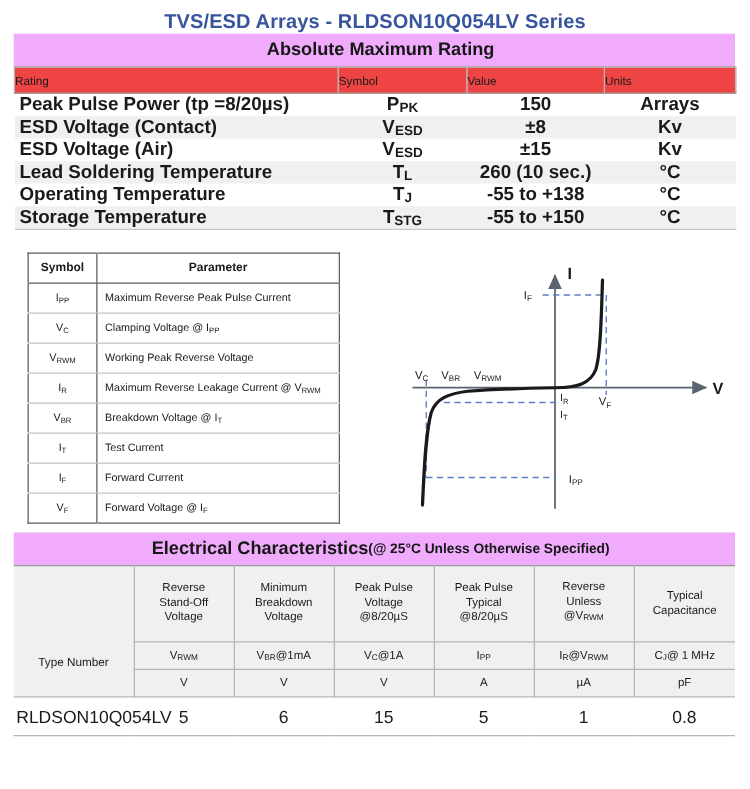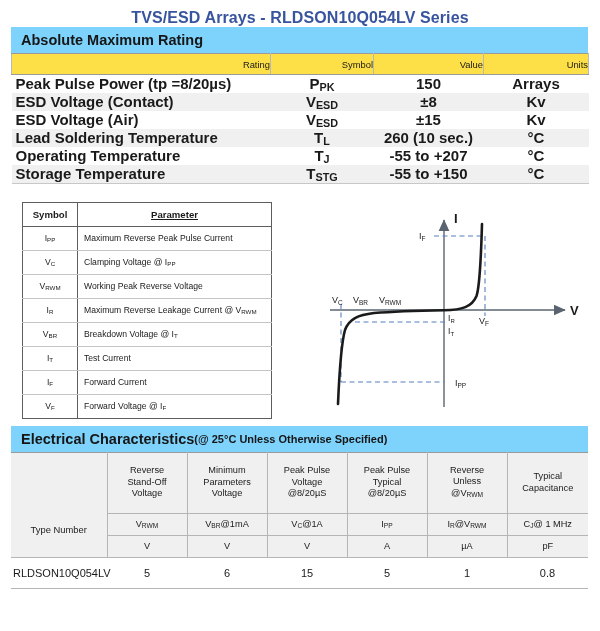--- a/index.html
+++ b/index.html
@@ -25,27 +25,28 @@
     text-align: center;
     font-size: 16px;
     font-weight: bold;
     color: #38549e;
     padding-top: 9px;
     letter-spacing: 0.1px;
   }
 
   
   .section-band {
-    background: #7dd3fc;
+    background: #f0abfc;
     height: 26px;
     margin: 0 12px 0 11px;
     display: flex;
     align-items: center;
     padding-left: 10px;
     box-sizing: border-box;
+    justify-content: center;
   }
   .section-band .band-title {
     font-size: 14.5px;
     font-weight: bold;
     color: #161616;
     white-space: nowrap;
   }
   .section-band .band-sub {
     font-size: 11px;
     font-weight: bold;
@@ -72,24 +73,24 @@
     table-layout: fixed;
   }
   table.amr th, table.amr td {
     border-left: 1px solid #b9b9b9;
     border-right: 1px solid #b9b9b9;
     padding: 0;
     height: 17.5px;
     font-weight: normal;
   }
   table.amr thead th {
-    background: #fde047;
+    background: #ef4444;
     border-top: 1px solid #9a9a9a;
     border-bottom: 1px solid #9a9a9a;
-    text-align: right;
+    text-align: left;
     font-size: 9.4px;
     height: 20px;
   }
   table.amr tbody td {
     border-left: none;
     border-right: none;
     text-align: center;
     font-size: 15px;
     font-weight: bold;
   }
@@ -126,21 +127,20 @@
   table.ep th {
     font-size: 9.6px;
     font-weight: bold;
     text-align: center;
     height: 21px;
     border-bottom: 1px solid #5d5d5d;
     border-right: 1px solid #5d5d5d;
   }
   table.ep th:last-child {
     border-right: none;
-    text-decoration: underline;
   }
   table.ep td {
     height: 21px;
     font-size: 8.6px;
     border-bottom: 1px solid #c4c4c4;
     border-right: 1px solid #5d5d5d;
   }
   table.ep td:last-child {
     border-right: none;
     text-align: left;
@@ -200,21 +200,21 @@
     height: 21px;
   }
   table.ec th.lastcell {
     border-right: none;
   }
   table.ec tbody td {
     background: #ffffff;
     border: none;
     border-bottom: 1px solid #b5b5b5;
     height: 30px;
-    font-size: 11px;
+    font-size: 14px;
   }
   table.ec tbody td.typenum-val {
     text-align: left;
     padding-left: 2px;
   }
   .spacer-band {
     height: 12px;
   }
 </style>
 </head>
@@ -265,21 +265,21 @@
         </tr>
         <tr>
           <td class="rating-cell">Lead Soldering Temperature</td>
           <td><span>T</span><sub>L</sub></td>
           <td>260 (10 sec.)</td>
           <td>°C</td>
         </tr>
         <tr>
           <td class="rating-cell">Operating Temperature</td>
           <td><span>T</span><sub>J</sub></td>
-          <td>-55 to +207</td>
+          <td>-55 to +138</td>
           <td>°C</td>
         </tr>
         <tr>
           <td class="rating-cell">Storage Temperature</td>
           <td><span>T</span><sub>STG</sub></td>
           <td>-55 to +150</td>
           <td>°C</td>
         </tr>
       </tbody>
     </table>
@@ -423,21 +423,21 @@
       <thead>
         <tr>
           <th class="typenum" rowspan="3">Type Number</th>
           <th class="hcol">
             <span>Reverse</span><br>
             <span>Stand-Off</span><br>
             <span>Voltage</span>
           </th>
           <th class="hcol">
             <span>Minimum</span><br>
-            <span>Parameters</span><br>
+            <span>Breakdown</span><br>
             <span>Voltage</span>
           </th>
           <th class="hcol">
             <span>Peak Pulse</span><br>
             <span>Voltage</span><br>
             <span>@8/20µS</span>
           </th>
           <th class="hcol">
             <span>Peak Pulse</span><br>
             <span>Typical</span><br>

